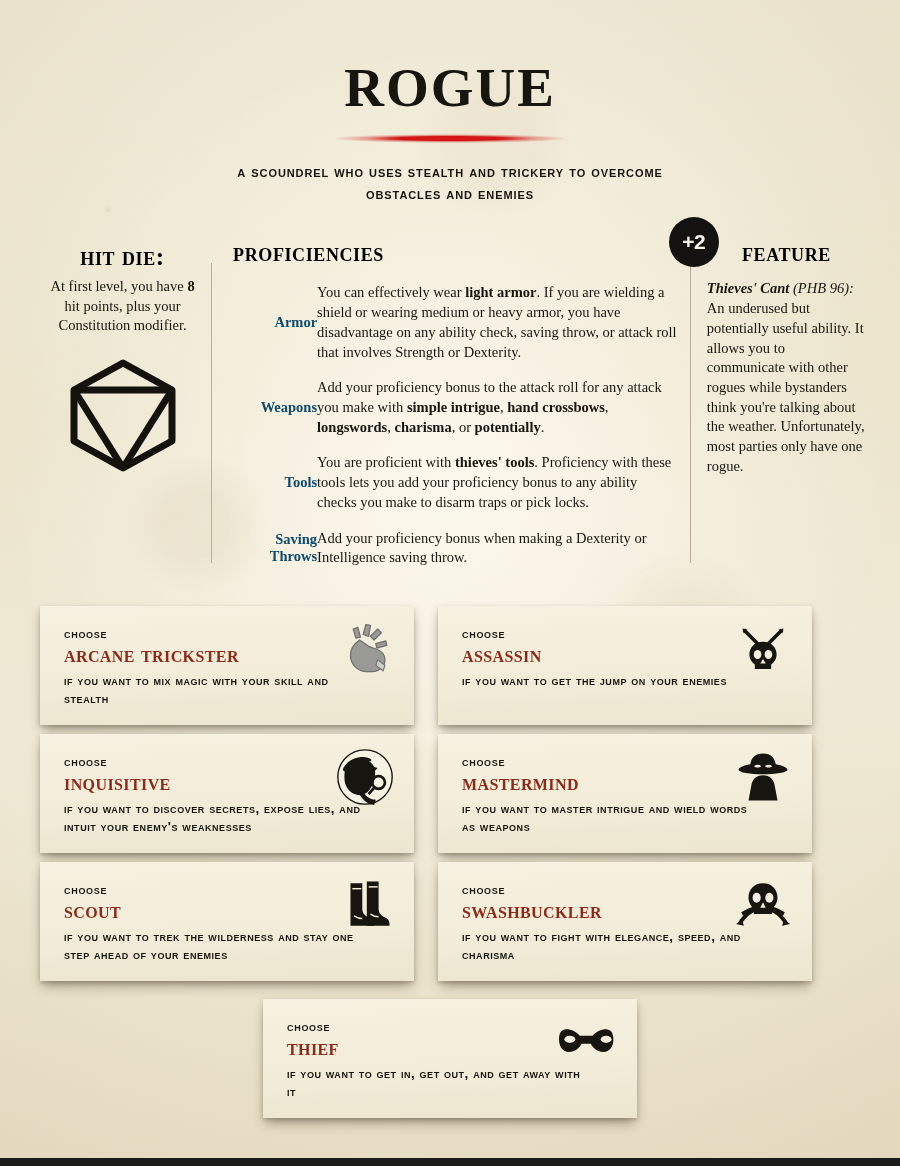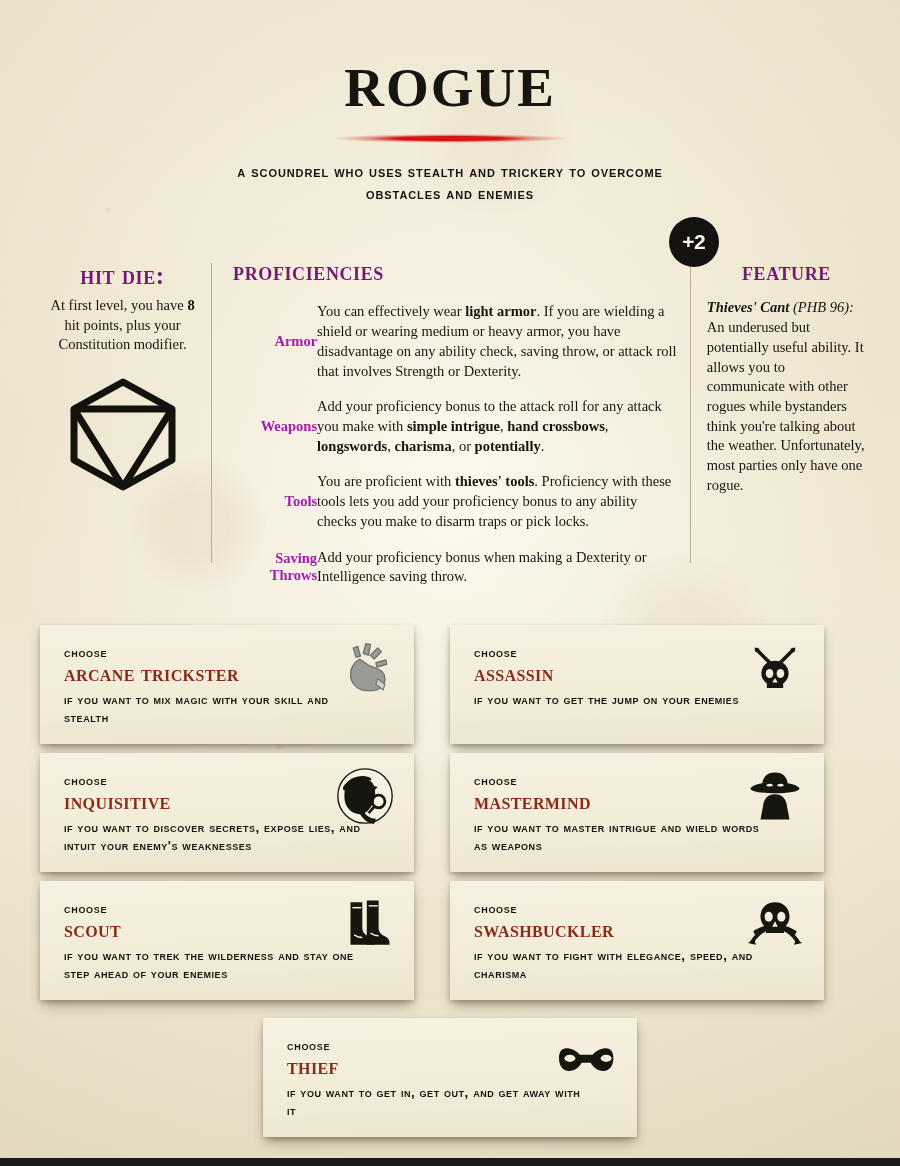--- a/index.html
+++ b/index.html
@@ -97,25 +97,24 @@
   #vrule-left  { left: 211px; height: 300px; }
   #vrule-right { left: 690px; height: 300px; }
 
   
   #col-hitdie { width: 178px; text-align: center; padding-top: 4px; }
 
   .sect-head {
     font-family: "Liberation Serif", serif;
     font-weight: bold;
     font-size: 25px;
-    color: #701a75;
+    color: #000000;
     letter-spacing: .6px;
     font-variant: small-caps;
     text-transform: lowercase;
-    margin-top: 19px;
   }
 
   .die-value {
     margin-top: 4px;
     font-family: "Liberation Serif", serif;
     font-weight: bold;
     font-size: 42px;
     color: #14120d;
     letter-spacing: 0;
     font-variant: small-caps;
@@ -152,21 +151,21 @@
   }
 
   #prof-table { margin-top: 16px; width: 100%; border-collapse: collapse; }
   #prof-table td { vertical-align: middle; padding: 0 0 16px 0; }
   td.prof-label {
     width: 84px;
     text-align: right;
     padding-right: 14px;
     font-size: 14.5px;
     font-weight: bold;
-    color: #a21caf;
+    color: #0c4a6e;
     line-height: 1.22;
     white-space: pre-line;
   }
   td.prof-text {
     font-size: 14.5px;
     line-height: 1.36;
     color: #17150f;
   }
   td.prof-text b { font-weight: bold; }
 
@@ -181,21 +180,21 @@
   }
   .feature-body b { font-weight: bold; font-style: italic; }
   .feature-body i { font-style: italic; }
 
   
   #cards {
     position: relative;
     margin-top: 22px;
     padding: 0 40px;
   }
-  .card-row { display: flex; gap: 36px; margin-bottom: 9px; }
+  .card-row { display: flex; gap: 24px; margin-bottom: 9px; }
   .card-row.single { justify-content: center; margin-top: 18px; }
 
   .card {
     position: relative;
     flex: 1 1 0;
     max-width: 374px;
     min-height: 119px;
     background: linear-gradient(178deg, #f6f1e0 0%, #f2ecd9 55%, #ece5cf 100%);
     padding: 20px 22px 16px 24px;
     box-shadow:

